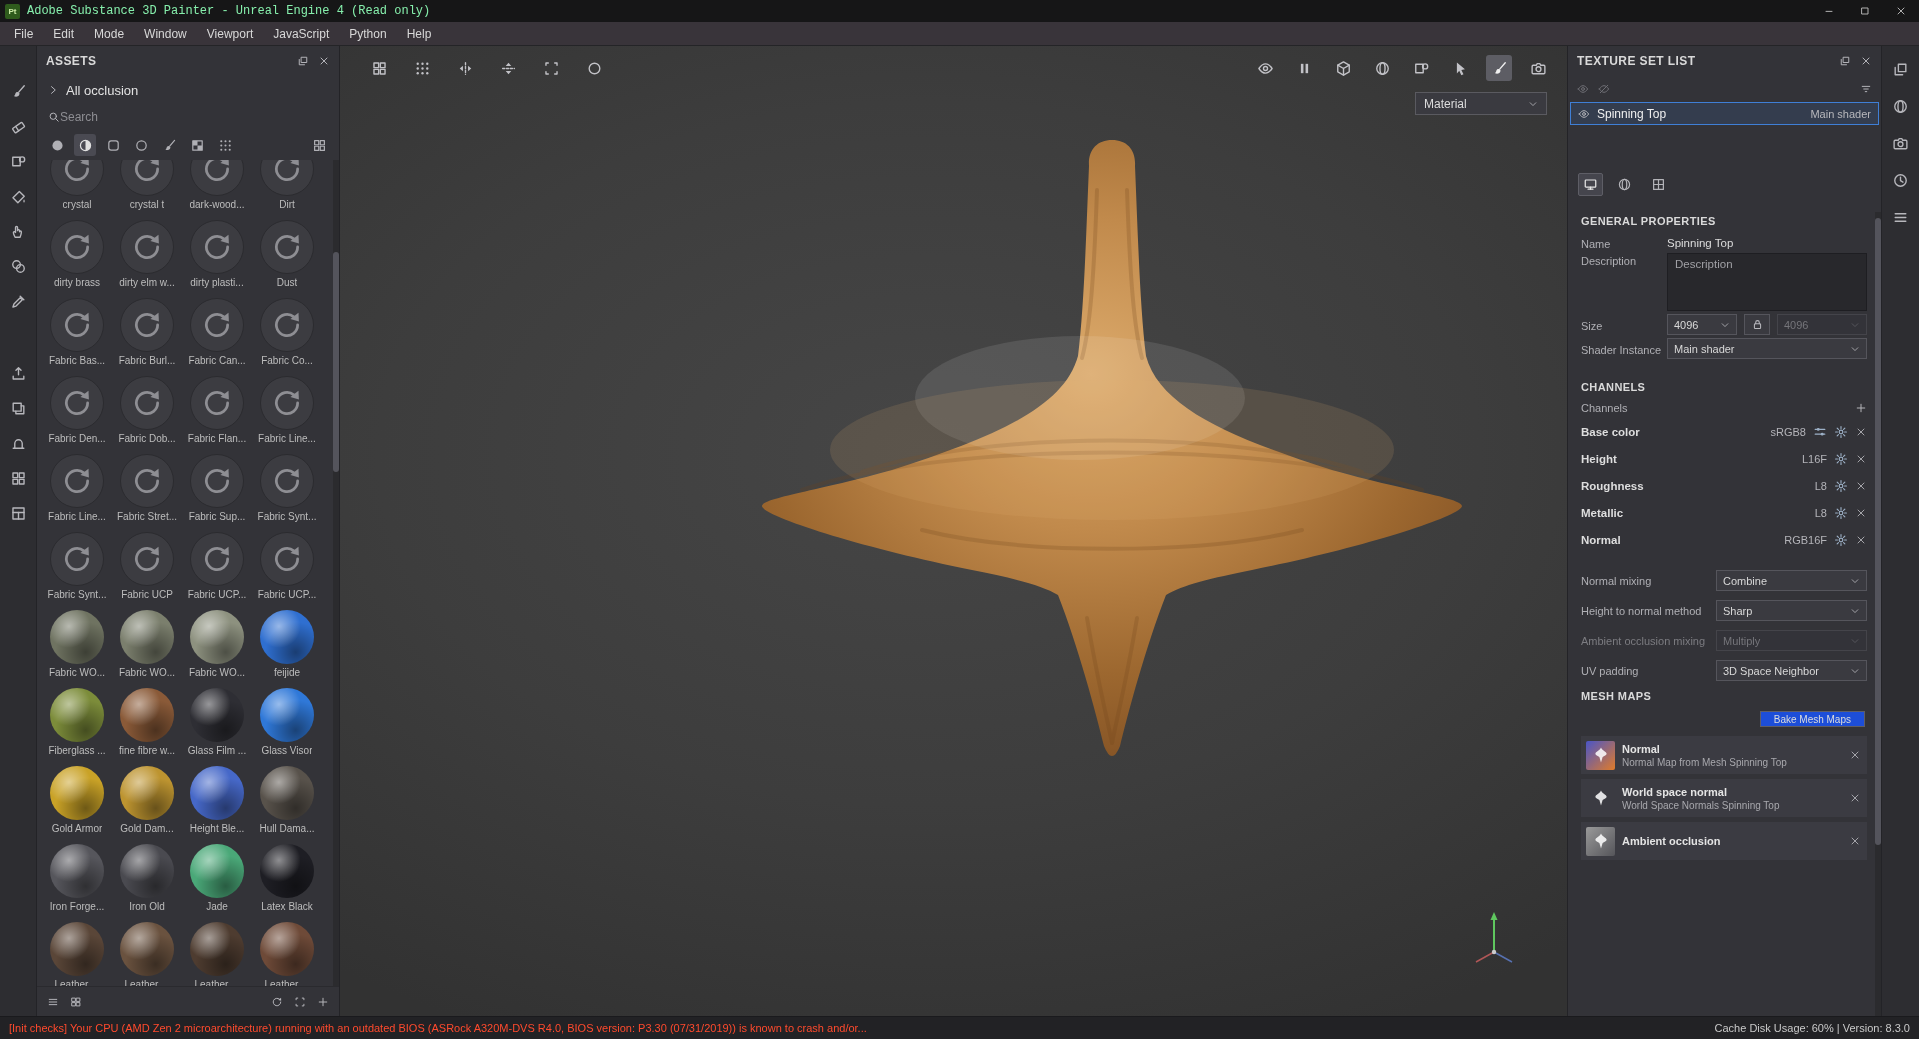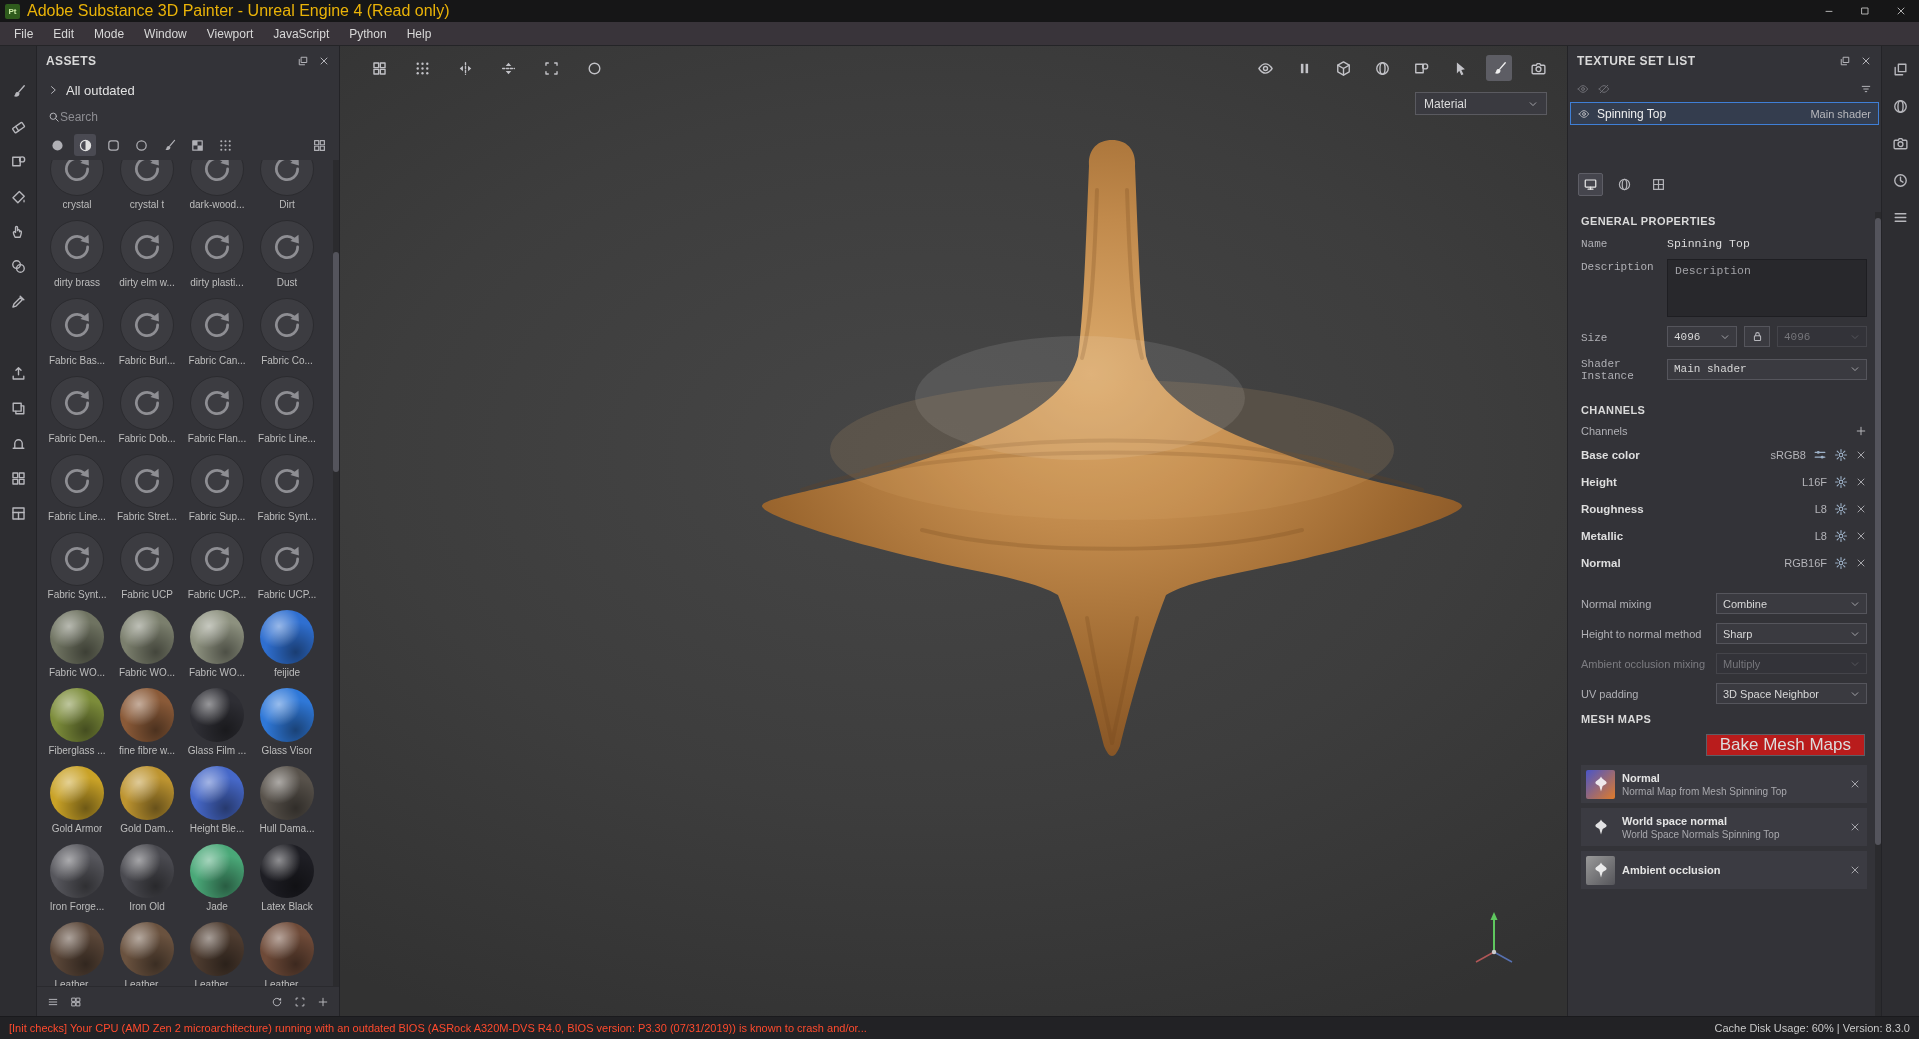--- a/index.html
+++ b/index.html
@@ -4,21 +4,21 @@
 <style>
   * { margin:0; padding:0; box-sizing:border-box; }
   html,body { width:1919px; height:1039px; overflow:hidden; background:#2a2a2e;
     font-family:"Liberation Sans", sans-serif; font-size:12px; color:#cfcfcf; }
   .app { position:relative; width:1919px; height:1039px; display:flex; flex-direction:column; background:#333338; }
 
   
   .titlebar { height:22px; background:#161617; display:flex; align-items:center; gap:7px; padding-left:5px; flex:none; }
   .app-badge { width:15px; height:15px; background:#2f5b1d; color:#cdeca8; font-size:8px; font-weight:bold;
     display:flex; align-items:center; justify-content:center; border-radius:2px; }
-  .title-text { font-size:16px; color:#eab308; }
+  .title-text { font-size:12px; color:#86efac;font-family:Liberation Mono, monospace; }
   .win-btns { margin-left:auto; display:flex; height:100%; }
   .win-btn { width:36px; height:100%; display:flex; align-items:center; justify-content:center; color:#b5b5b5; }
   .win-btn svg { width:12px; height:12px; }
 
   
   .menubar { height:24px; background:#39343a; display:flex; align-items:center; padding-left:4px; flex:none; border-bottom:1px solid #242427; }
   .menu-item { padding:0 10px; font-size:12px; color:#d8d8d8; cursor:default; }
 
   .main { flex:1; display:flex; min-height:0; }
 
@@ -91,21 +91,21 @@
   .tab { font-size:11px; color:#98989d; padding:0 7px; height:100%; display:flex; align-items:center; white-space:nowrap; }
   .tab.active { background:#3f3f47; color:#ececec; }
   .tabs .grow { flex:1; }
   .subicons { height:31px; display:flex; align-items:center; gap:9px; padding:0 10px; flex:none; }
   .subicon { width:25px; height:23px; display:flex; align-items:center; justify-content:center; border:1px solid transparent; border-radius:2px; color:#b4b4b9; }
   .subicon.active { background:#45454d; border-color:#5e5e66; color:#e8e8e8; }
   .subicon svg { width:15px; height:15px; }
 
   .rp-content { flex:1; overflow:hidden; padding:0 14px 0 13px; }
   .section-title { font-size:11px; font-weight:bold; color:#dadada; letter-spacing:.4px; margin:15px 0 9px; }
-  .prop-row { display:flex; align-items:flex-start; margin:9px 0;font-family:Liberation Mono, monospace; }
+  .prop-row { display:flex; align-items:flex-start; margin:3px 0; }
   .prop-row.center { align-items:center; }
   .prop-label { width:86px; flex:none; font-size:11px; color:#b0b0b5; padding-top:2px; }
   .prop-value { font-size:11.5px; color:#dcdcdc; }
   .desc-box { flex:1; height:58px; background:#28282c; border:1px solid #1e1e22; padding:4px 7px; font-size:11.5px; color:#a0a0a5; }
   .sel { background:#3a3a40; border:1px solid #55555c; height:21px; display:flex; align-items:center;
     padding:0 6px; font-size:11px; color:#d8d8d8; gap:4px; }
   .sel .ic { margin-left:auto; }
   .sel.disabled { color:#75757a; background:#333339; border-color:#44444a; }
   .sel.disabled .ic { color:#5c5c62; }
   .lock-btn { width:26px; height:21px; background:#3a3a40; border:1px solid #55555c; display:flex; align-items:center; justify-content:center; color:#b9b9be; }
@@ -118,21 +118,21 @@
   .ch-fmt { margin-left:auto; font-size:11px; color:#b4b4b9; }
   .ch-ic { color:#9db1c7; } .ch-ic svg { width:14px; height:14px; }
   .ch-x { color:#a8a8ad; } .ch-x svg { width:12px; height:12px; }
 
   .mix-row { display:flex; align-items:center; margin:9px 0; }
   .mix-label { flex:1; font-size:11px; color:#b0b0b5; }
   .mix-label.dim { color:#7c7c81; }
   .mix-sel { width:151px; flex:none; }
 
   .bake-row { display:flex; justify-content:flex-end; margin:7px 2px 9px 0; }
-  .bake-btn { height:22px; padding:0 13px; background:#b91c1c; border:1px solid #5e5e66; font-size:17px; color:#dcdcdc;
+  .bake-btn { height:16px; padding:0 13px; background:#1d4ed8; border:1px solid #5e5e66; font-size:10px; color:#dcdcdc;
     display:flex; align-items:center; }
   .mm-card { background:#3b3b42; margin:5px 0; height:38px; display:flex; align-items:center; gap:7px; padding:0 6px 0 5px; }
   .mm-thumb { width:29px; height:29px; border-radius:2px; display:flex; align-items:center; justify-content:center; color:rgba(255,255,255,.85); flex:none; }
   .mm-thumb svg { width:20px; height:20px; }
   .mm-text { display:flex; flex-direction:column; gap:2px; min-width:0; }
   .mm-title { font-size:11px; font-weight:bold; color:#e4e4e4; white-space:nowrap; }
   .mm-sub { font-size:10px; color:#a8a8ad; white-space:nowrap; }
   .mm-x { margin-left:auto; color:#a8a8ad; } .mm-x svg { width:12px; height:12px; }
   .rp-scroll { position:absolute; right:0; top:166px; bottom:0; width:6px; background:#2b2b2e; }
   .rp-scroll .vthumb { top:6px; height:78%; }
@@ -287,21 +287,21 @@
               </svg>
             </span>
         </span>
       </div>
       <div class="lib-row">
         <span class="ic small">
             <svg viewBox="0 0 16 16" fill="none" stroke="currentColor" stroke-width="1.3" stroke-linecap="round" stroke-linejoin="round">
               <polyline points="6 3.5,11 8,6 12.5"></polyline>
             </svg>
           </span>
-        <span>All outdated</span>
+        <span>All occlusion</span>
       </div>
       <div class="search-row">
         <span class="ic small">
             <svg viewBox="0 0 16 16" fill="none" stroke="currentColor" stroke-width="1.3" stroke-linecap="round" stroke-linejoin="round">
               <circle cx="7" cy="7" r="4.2"></circle>
               <line x1="10.2" y1="10.2" x2="13.6" y2="13.6"></line>
             </svg>
           </span>
         <input type="text" placeholder="Search" style="">
       </div>

